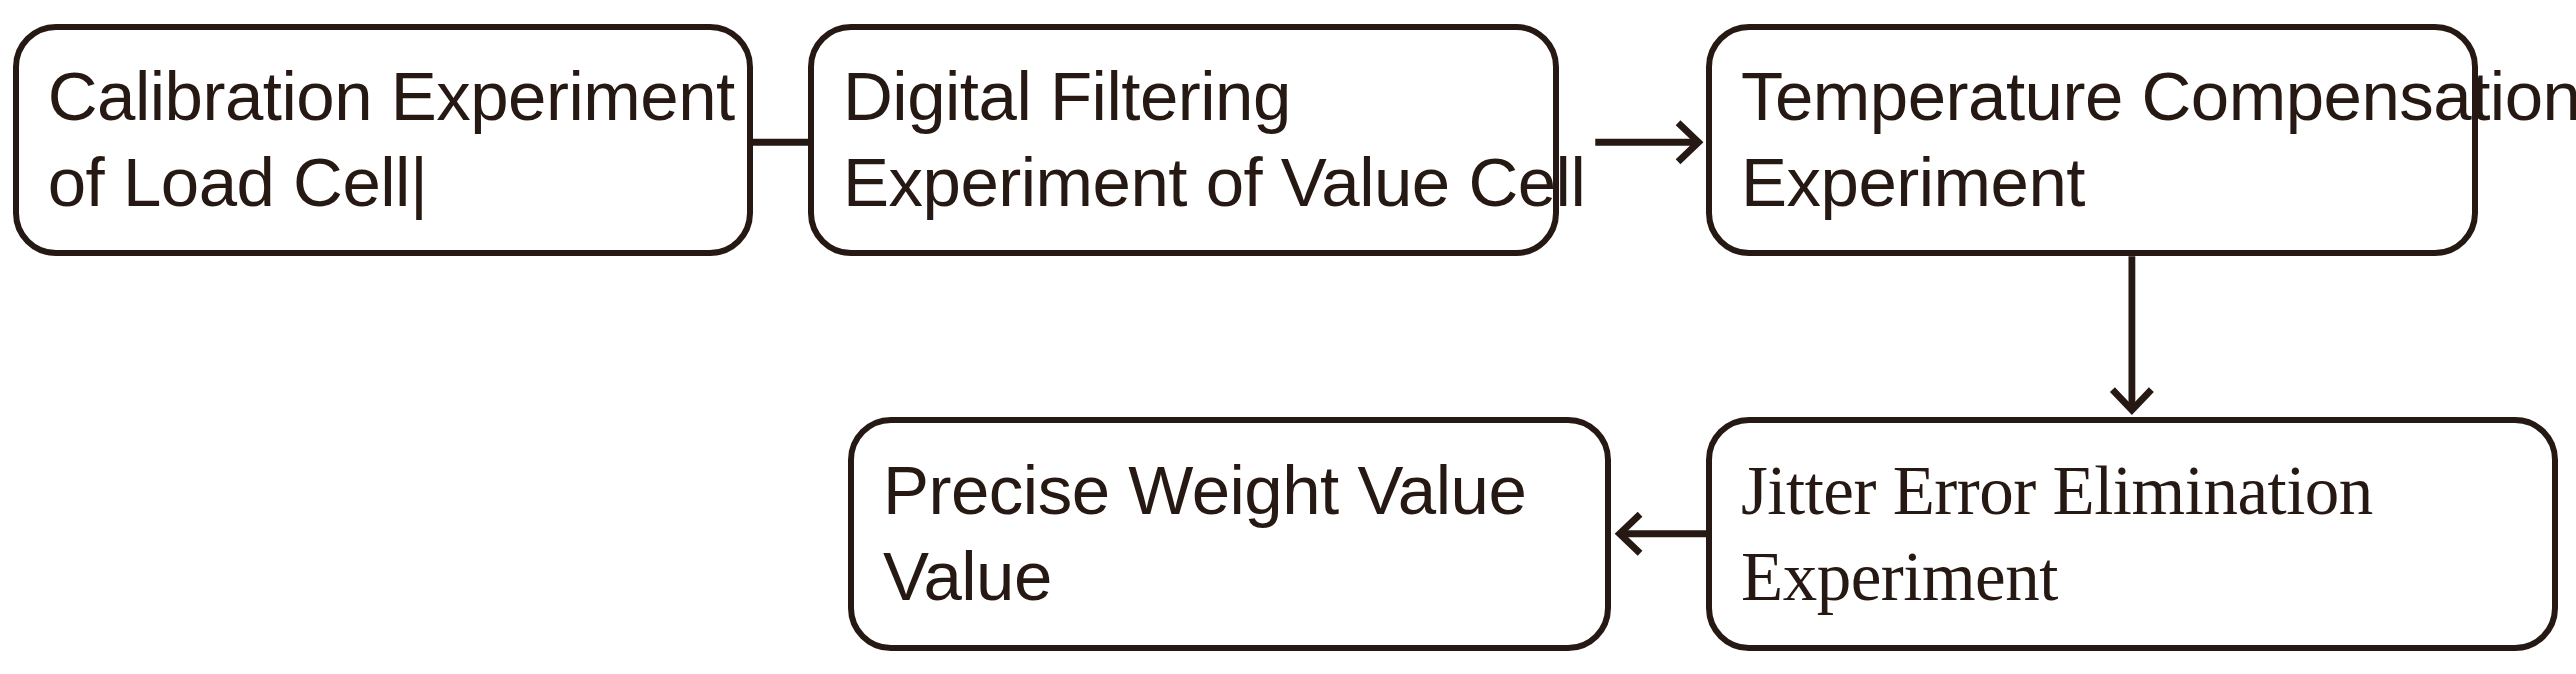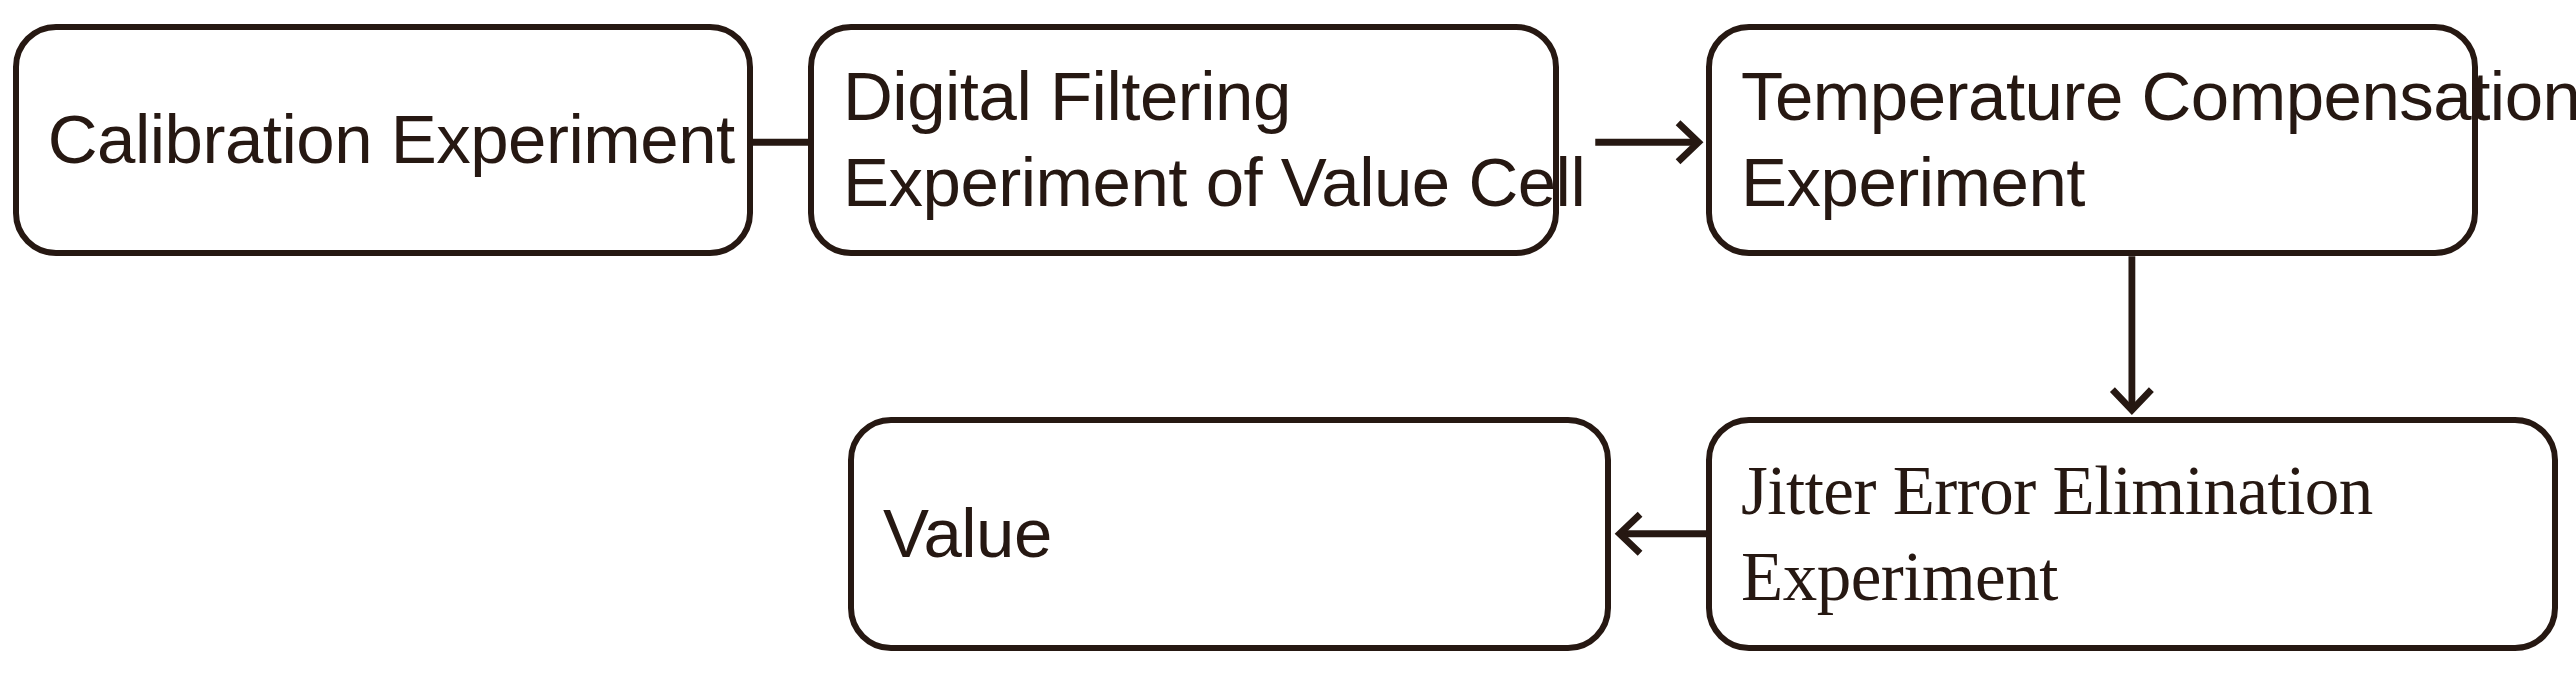--- a/index.html
+++ b/index.html
@@ -81,35 +81,37 @@
     </g>
 
     <g>
       <line x1="1752" y1="548" x2="1663" y2="548"></line>
       <polyline points="1684,528 1663,548 1684,568"></polyline>
     </g>
   </svg>
 
   <div class="node" id="node-calibration">
     <span class="line">Calibration Experiment</span>
+    <span class="line">of Load Cell|</span>
   </div>
 
   <div class="node" id="node-filtering">
     <span class="line">Digital Filtering</span>
     <span class="line">Experiment of Value Cell</span>
   </div>
 
   <div class="node" id="node-temperature">
     <span class="line">Temperature Compensation</span>
     <span class="line">Experiment</span>
   </div>
 
   <div class="node" id="node-jitter">
     <span class="line">Jitter Error Elimination</span>
     <span class="line">Experiment</span>
   </div>
 
   <div class="node" id="node-output">
+    <span class="line">Precise Weight Value</span>
     <span class="line">Value</span>
   </div>
 
 </div>
 
 
 </body></html>

